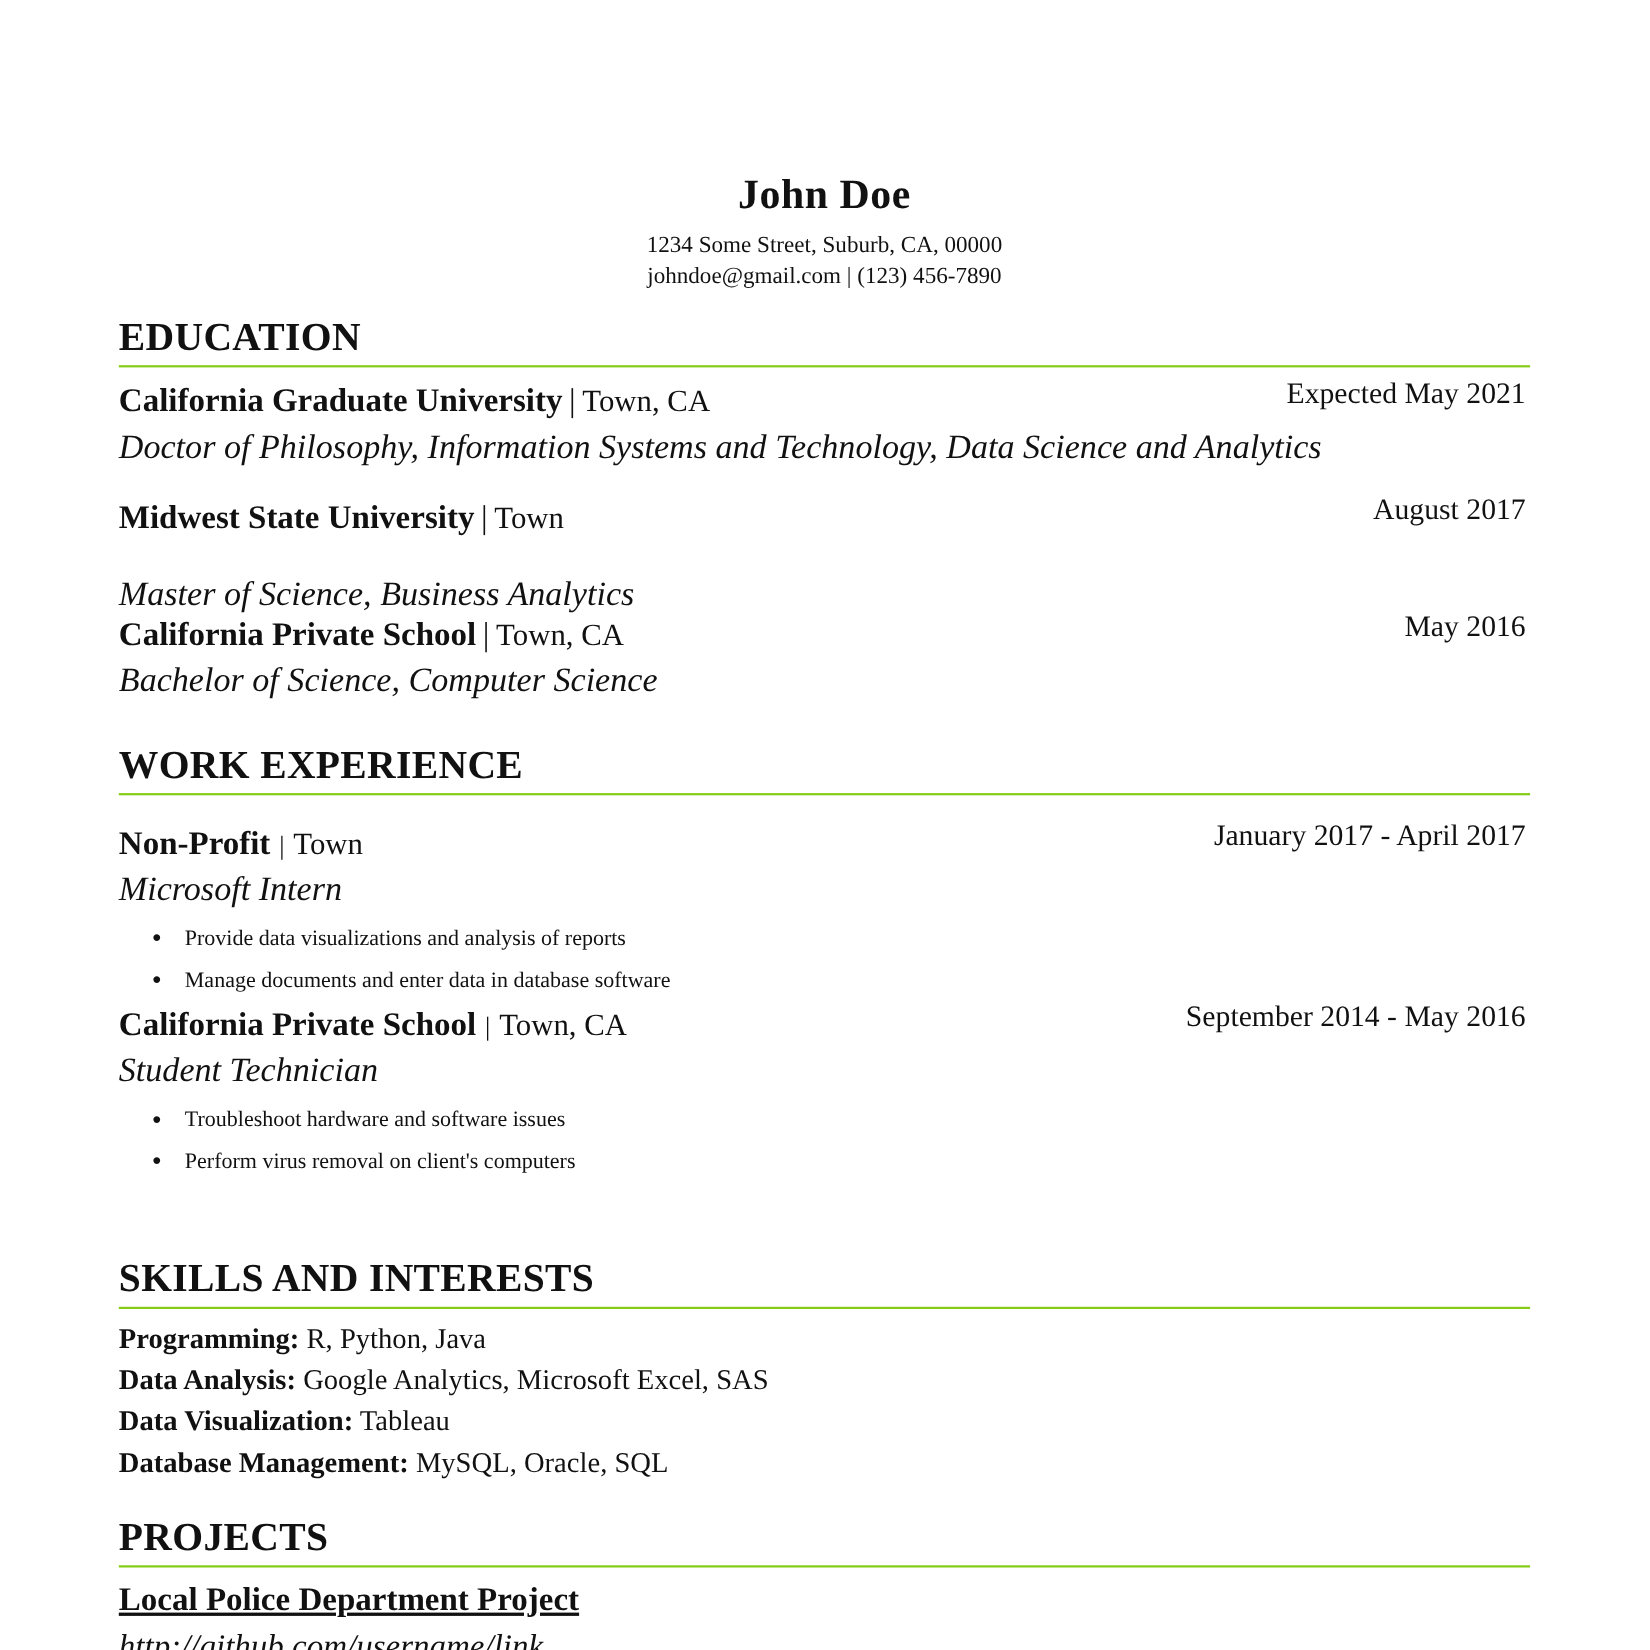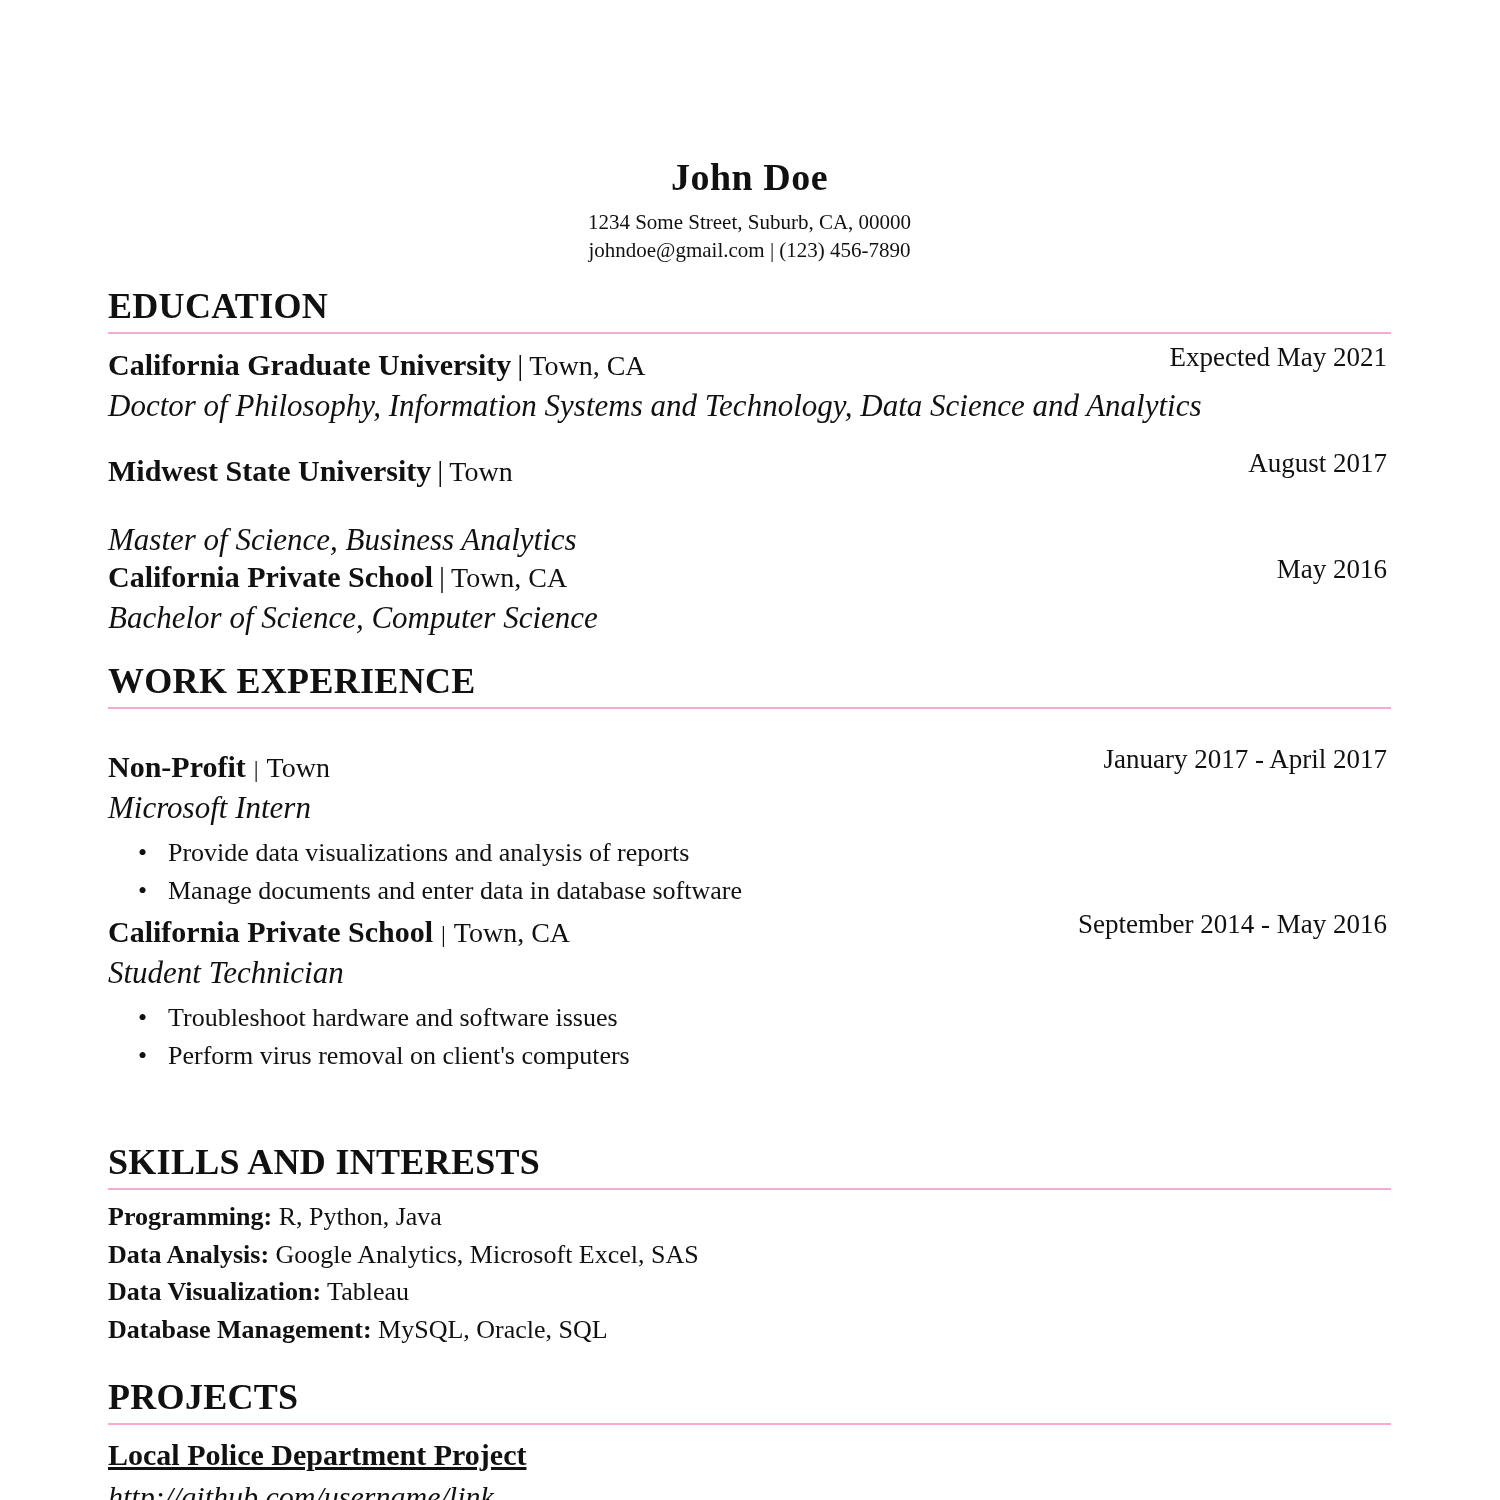--- a/index.html
+++ b/index.html
@@ -3,30 +3,30 @@
   <meta charset="utf-8">
   <style>
     html, body { margin: 0; padding: 0; background: #ffffff; }
     body { width: 1500px; height: 1500px; overflow: hidden; position: relative;
       font-family: "Liberation Serif", "DejaVu Serif", serif; color: #111; }
     .page { position: absolute; left: 108px; top: 0; width: 1283px; }
     .header { position: absolute; left: 0; width: 1283px; top: 146px; text-align: center; }
     .name { font-size: 38px; font-weight: bold; line-height: 62px; letter-spacing: 0.5px; }
     .contact { font-size: 21px; line-height: 28px; }
     .section-title { position: absolute; left: 0; width: 1283px; font-size: 36px; font-weight: bold;
-      line-height: 40px; border-bottom: 2px solid #f9a8d4; padding-bottom: 6px; letter-spacing: 0.3px; }
+      line-height: 40px; border-bottom: 2px solid #84cc16; padding-bottom: 6px; letter-spacing: 0.3px; }
     .row { position: absolute; left: 0; width: 1283px; }
     .org { font-size: 30px; font-weight: bold; }
     .sep { font-size: 30px; margin: 0 6px; font-weight: normal; }
     .sep-sm { font-size: 24px; margin: 0 8px; font-weight: normal; }
     .loc { font-size: 28px; font-weight: normal; }
     .date { position: absolute; right: 4px; top: -6px; font-size: 27px; }
     .degree { position: absolute; left: 0; font-size: 31px; font-style: italic; }
     .bullets { position: absolute; left: 60px; margin: 0; padding: 0; list-style: none; }
-    .bullets li { font-size: 26px; line-height: 38px; position: relative; padding-left: 0; }
+    .bullets li { font-size: 20px; line-height: 38px; position: relative; padding-left: 0; }
     .bullets li::before { content: "\2022"; position: absolute; left: -30px; font-size: 26px; }
     .skill { position: absolute; left: 0; font-size: 26px; line-height: 38px; }
     .skill b { font-weight: bold; text-align: center; }
     .proj-title { position: absolute; left: 0; font-size: 30px; font-weight: bold; text-decoration: underline; }
     .proj-link { position: absolute; left: 0; font-size: 30px; font-style: italic; color: #111; text-decoration: none; }
   </style>
 </head>
 <body>
 
 <div class="page">
@@ -50,21 +50,21 @@
     <span class="date">August 2017</span>
   </div>
   <div class="degree" style="top:522px;">Master of Science, Business Analytics</div>
 
   <div class="row" style="top:560px;">
     <span class="org">California Private School</span><span class="sep">|</span><span class="loc">Town, CA</span>
     <span class="date">May 2016</span>
   </div>
   <div class="degree" style="top:600px;">Bachelor of Science, Computer Science</div>
 
-  <div class="section-title" style="top:661px;">WORK EXPERIENCE</div>
+  <div class="section-title" style="top:675px;">WORK EXPERIENCE</div>
 
   <div class="row" style="top:750px;">
     <span class="org">Non-Profit</span><span class="sep-sm">|</span><span class="loc">Town</span>
     <span class="date">January 2017 - April 2017</span>
   </div>
   <div class="degree" style="top:790px;">Microsoft Intern</div>
   <ul class="bullets" style="top:834px;">
     <li>Provide data visualizations and analysis of reports</li>
     <li>Manage documents and enter data in database software</li>
   </ul>

